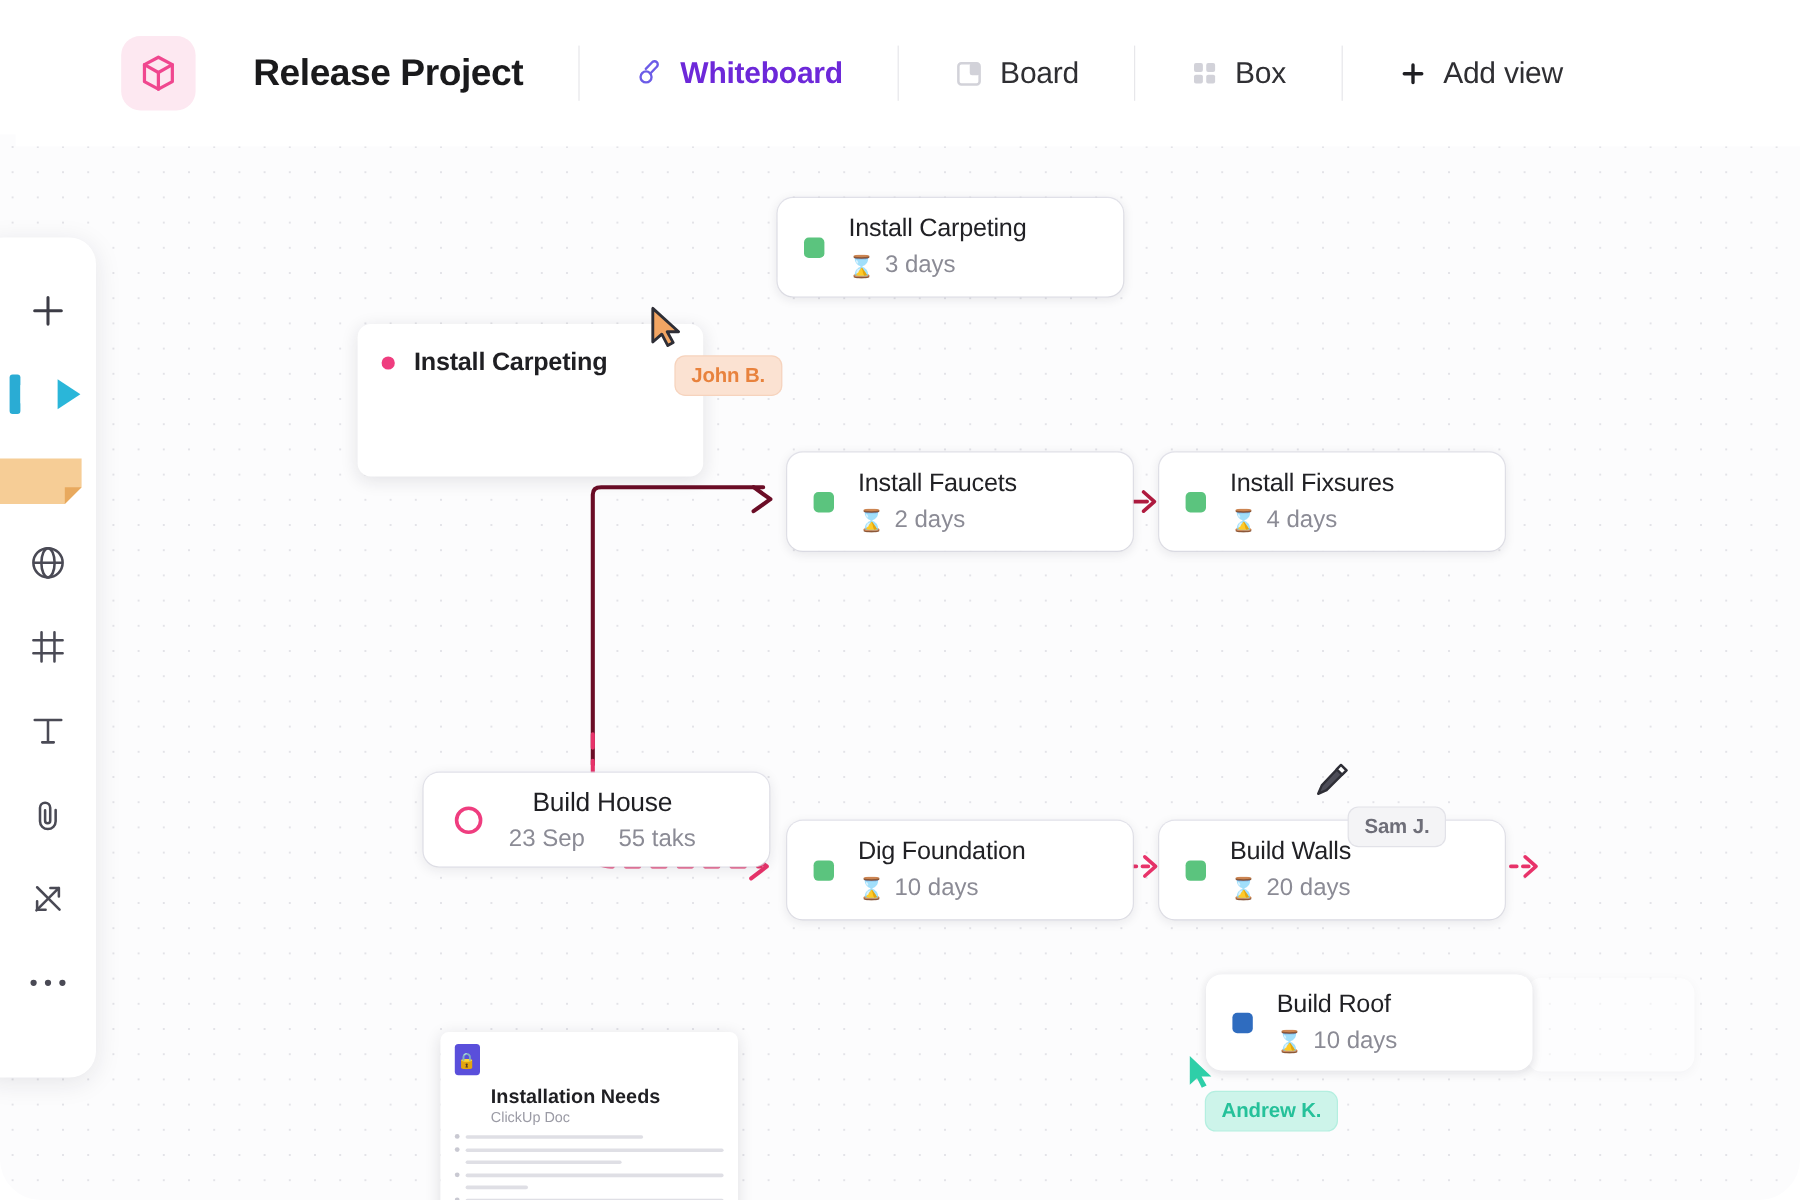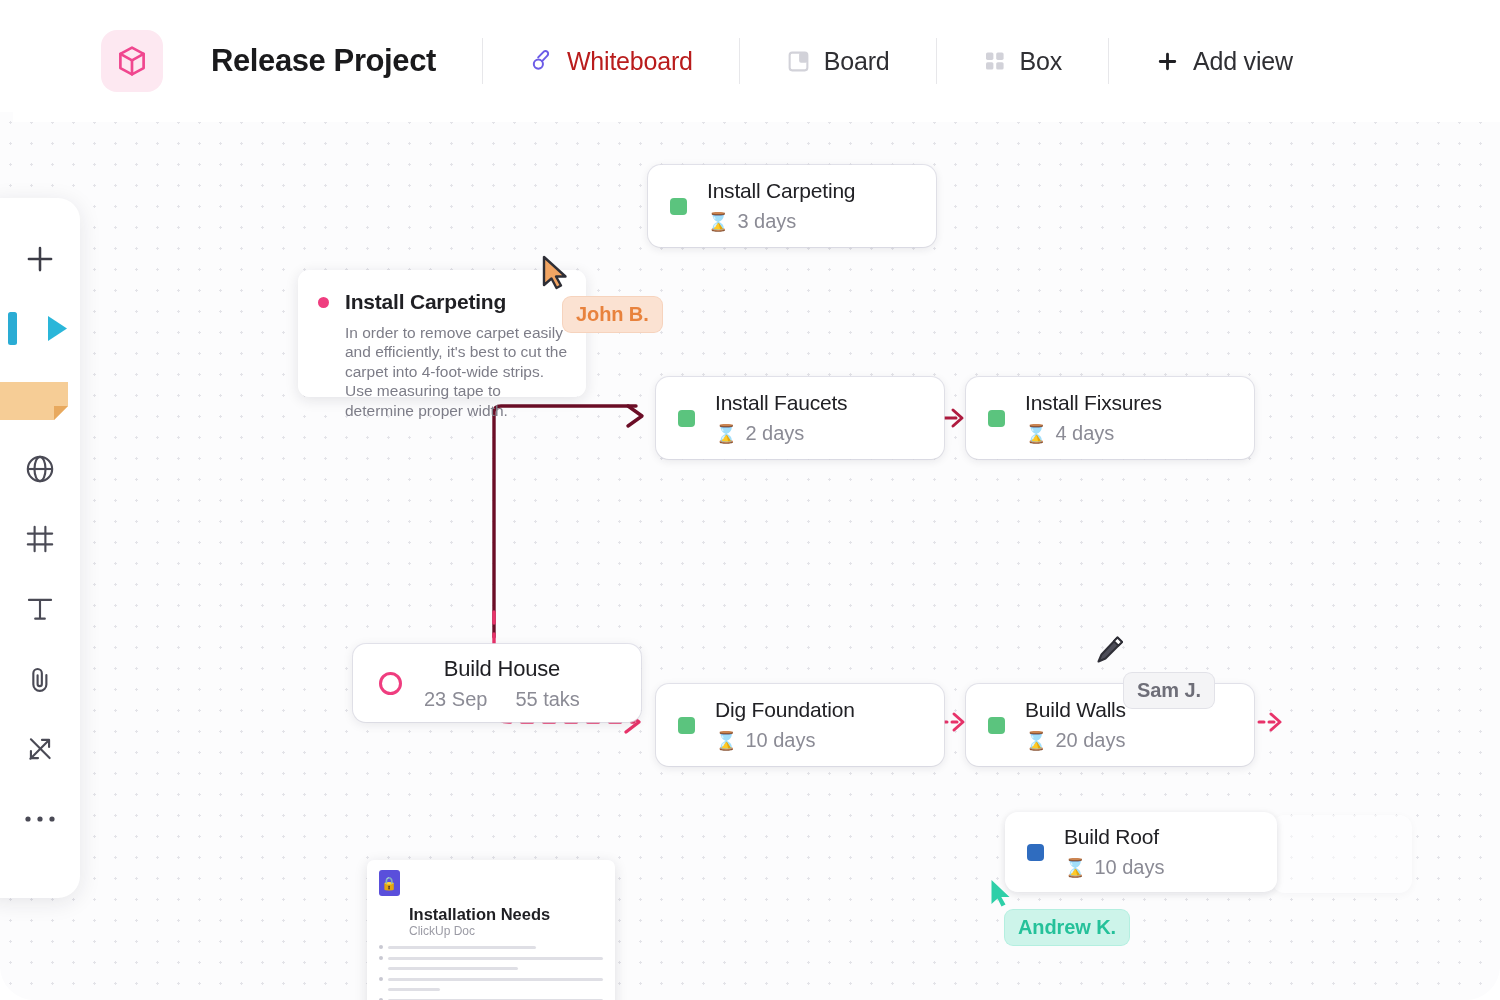--- a/index.html
+++ b/index.html
@@ -40,21 +40,21 @@
   }
   .hdr-sep {
     width: 1px; height: 46px; background: #e7e7ea;
     margin: 0 26px; flex: 0 0 auto;
   }
   .view-tab {
     display: flex; align-items: center; gap: 13px;
     font-size: 25px; color: #2f2f33; white-space: nowrap;
     cursor: pointer; letter-spacing: -0.2px;
   }
-  .view-tab.active { color: #b91c1c; font-weight: 400; }
+  .view-tab.active { color: #6d28d9; font-weight: 700; }
   .view-tab .vt-ico { display: flex; align-items: center; }
 
   
   #canvas {
     position: absolute; left: 0; top: 112px;
     width: 1500px; height: 888px;
     background-color: #fcfcfd;
     background-image: radial-gradient(#e3e3e8 1.1px, transparent 1.2px);
     background-size: 21px 21px;
     overflow: hidden;
@@ -160,21 +160,21 @@
   #doc-section-badge {
     width: 16px; height: 16px; border-radius: 3px; background: #f26522;
     flex: 0 0 auto; color: #fff; font-size: 10px;
     display: flex; align-items: center; justify-content: center;
   }
   #doc-section-title { font-size: 12.5px; color: #55555f; font-weight: 600; filter: blur(.35px); }
 
   
   .name-tag {
     position: absolute; border-radius: 8px;
-    font-size: 20px; font-weight: 700; letter-spacing: -0.1px;
+    font-size: 17px; font-weight: 700; letter-spacing: -0.1px;
     padding: 6px 13px; white-space: nowrap;
   }
   .cursor-arrow { position: absolute; }
 
   
   .ghost-card {
     position: absolute; background: #ffffff; border-radius: 13px;
     box-shadow: 0 2px 9px rgba(28,28,50,.07);
   }
   svg.conn { position: absolute; overflow: visible; }
@@ -337,21 +337,20 @@
             <circle cx="29" cy="7" r="2.6"></circle>
         </svg>
       </div>
     </div>
 
     <div id="note-card">
       <div id="note-head">
         <span id="note-bullet"></span>
         <span id="note-title">Install Carpeting</span>
       </div>
-      <div id="note-text">In order to remove carpet easily and efficiently, it's best to cut the carpet into 4-foot-wide strips. Use measuring tape to determine proper width.</div>
     </div>
 
     <div class="cursor-arrow" style="left:540px; top:143px;">
       <svg width="30" height="36" viewBox="0 0 30 36">
         <path d="M4 2 L4 30 L11.5 23.5 L16.5 33 L21 30.5 L16 21.5 L25.5 21.5 Z" fill="#f2a563" stroke="#2e2e36" stroke-width="2.4" stroke-linejoin="round"></path>
       </svg>
     </div>
     <div class="name-tag" style="left:563px; top:185px; background:#fbe2d2; color:#e8823d; box-shadow:0 0 0 1px #f6d3bd;">John B.</div>
 
     <div class="task-card" style="left:648px; top:53px; width:288px; height:82px;">

